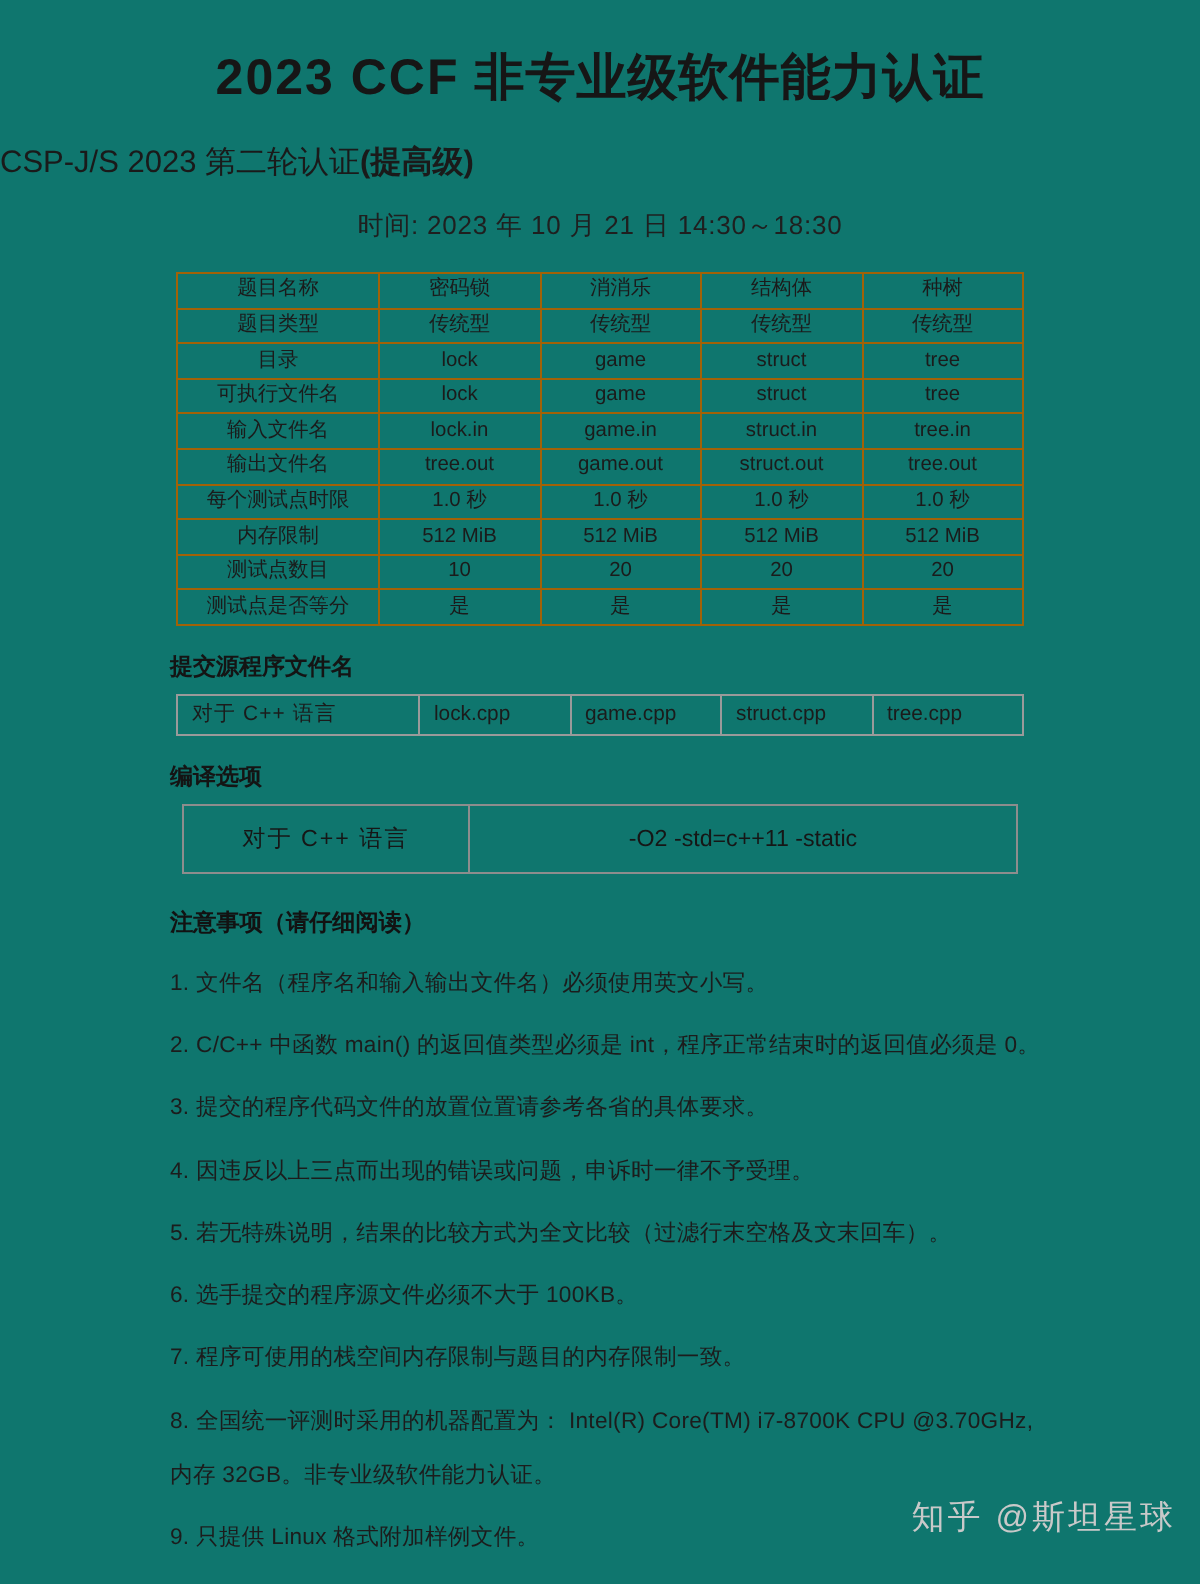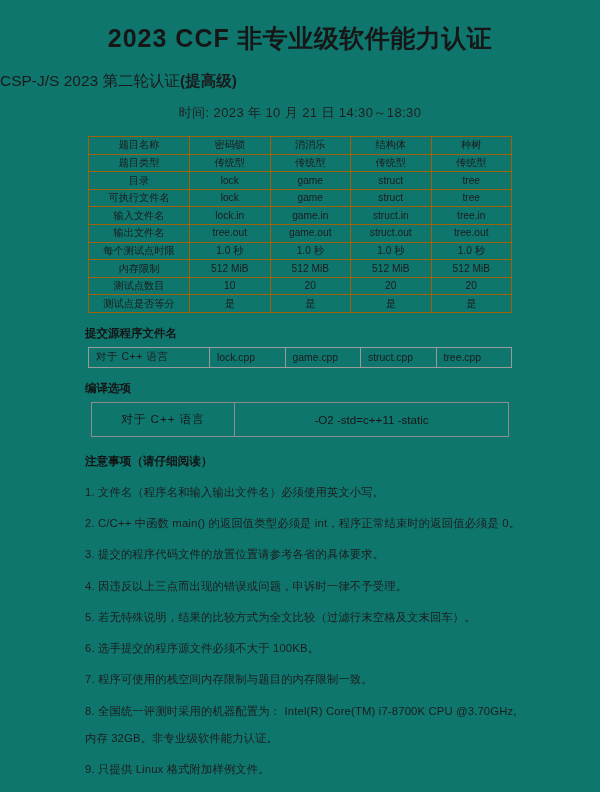--- a/index.html
+++ b/index.html
@@ -299,14 +299,17 @@
     <p class="note">4. 因违反以上三点而出现的错误或问题，申诉时一律不予受理。</p>
     <p class="note">5. 若无特殊说明，结果的比较方式为全文比较（过滤行末空格及文末回车）。</p>
     <p class="note">6. 选手提交的程序源文件必须不大于 100KB。</p>
     <p class="note">7. 程序可使用的栈空间内存限制与题目的内存限制一致。</p>
     <p class="note">8. 全国统一评测时采用的机器配置为： Intel(R) Core(TM) i7-8700K CPU @3.70GHz,</p>
     <p class="note cont">内存 32GB。非专业级软件能力认证。</p>
     <p class="note">9. 只提供 Linux 格式附加样例文件。</p>
     <p class="note">10. 评测在当前最新公布的 NOI Linux 下进行，各语言的编译器版本以此为准</p>
   </div>
 
+  <div class="watermark">
+    <span>知乎</span><span class="at">@斯坦星球</span>
+  </div>
 
 </div>
 
 </body></html>

